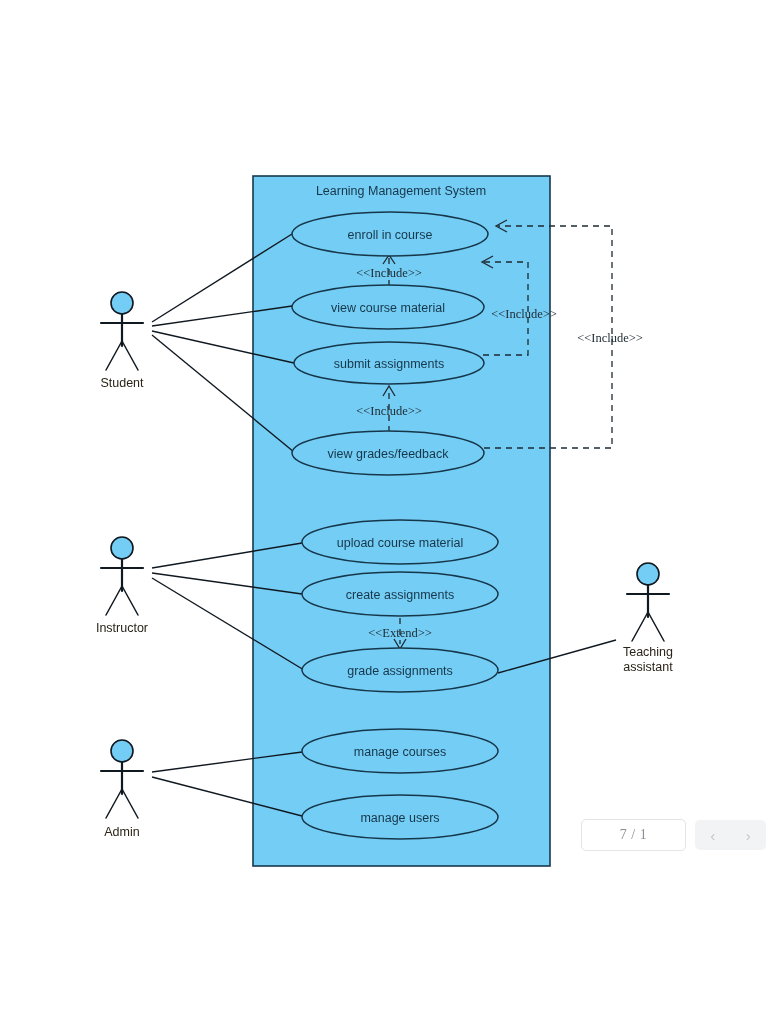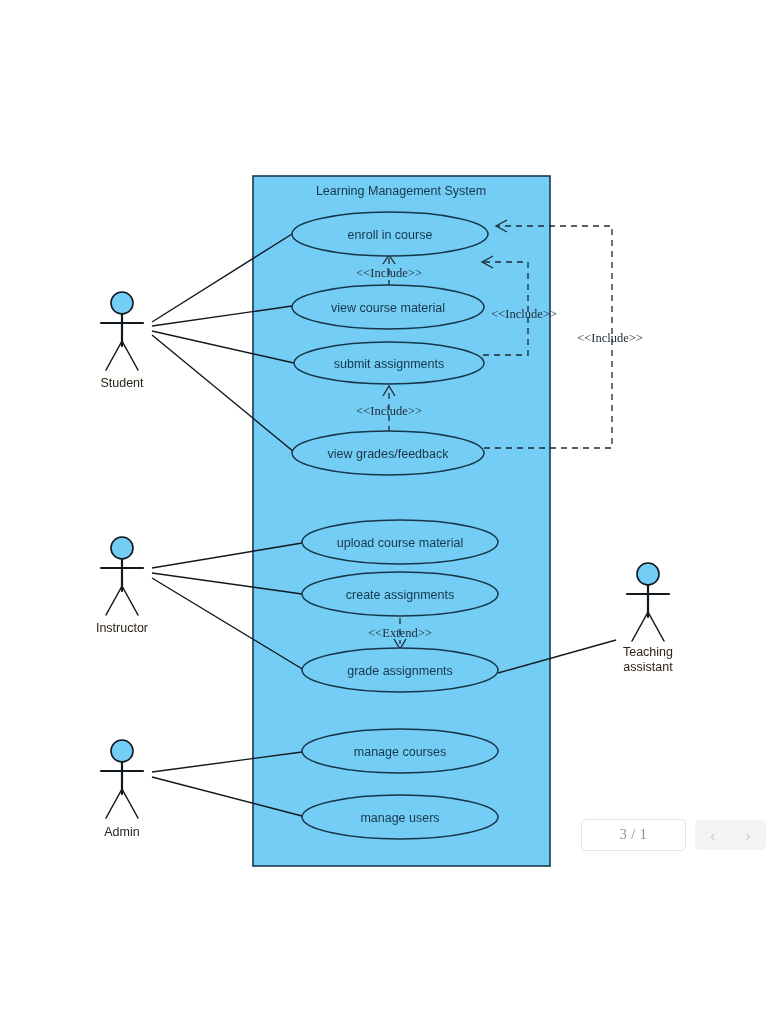--- a/index.html
+++ b/index.html
@@ -248,18 +248,18 @@
     <circle class="actor-head" cx="648" cy="574" r="11"></circle>
     <path class="actor-stroke" d="M 648 585 L 648 617"></path>
     <path class="actor-stroke" d="M 627 594 L 669 594"></path>
     <path class="actor-limb" d="M 648 612 L 632 641 M 648 612 L 664 641"></path>
     <text class="actor-label" x="648" y="656">Teaching</text>
     <text class="actor-label" x="648" y="671">assistant</text>
   </g>
 </svg>
 
 <div class="pagination">
-  <div class="page-indicator">3 / 1</div>
+  <div class="page-indicator">7 / 1</div>
   <div class="nav-group">
     <button class="nav-btn">‹</button>
     <button class="nav-btn">›</button>
   </div>
 </div>
 
 </body></html>

